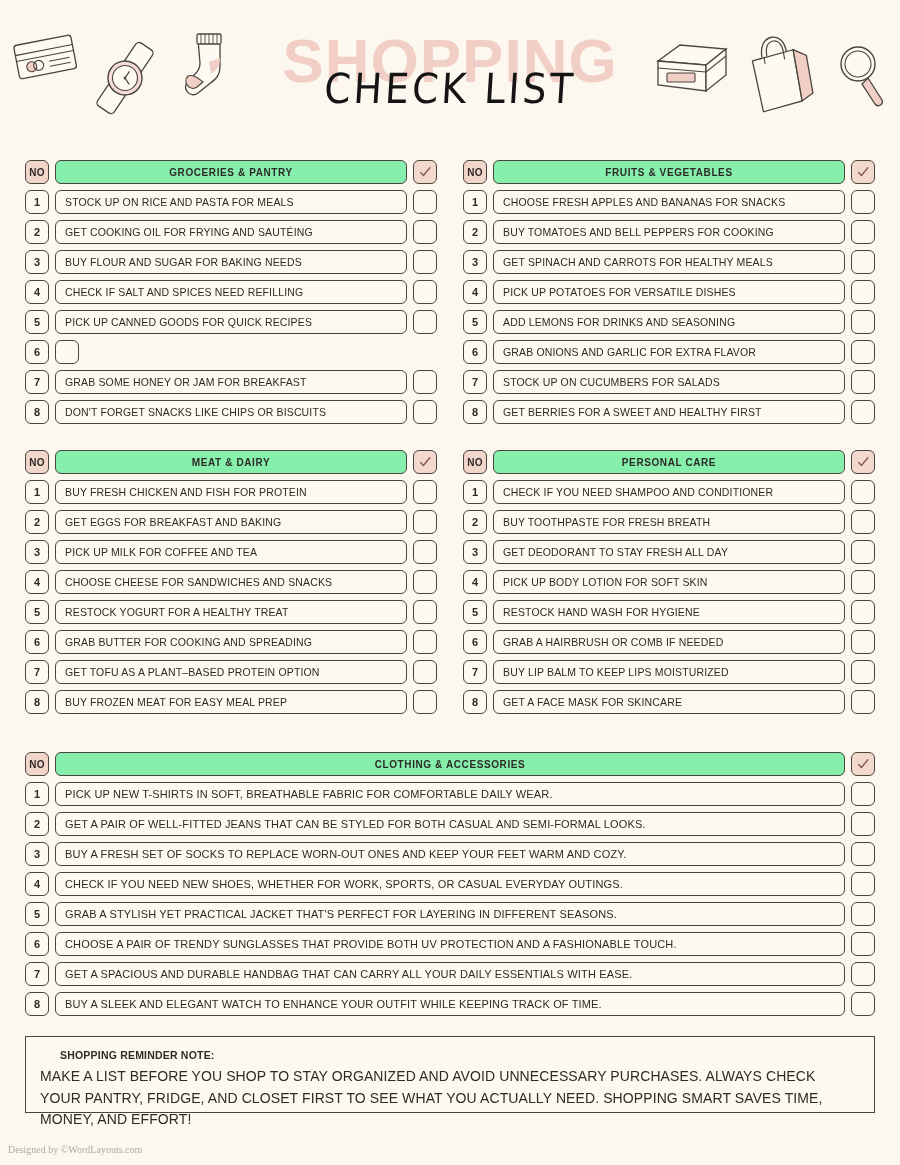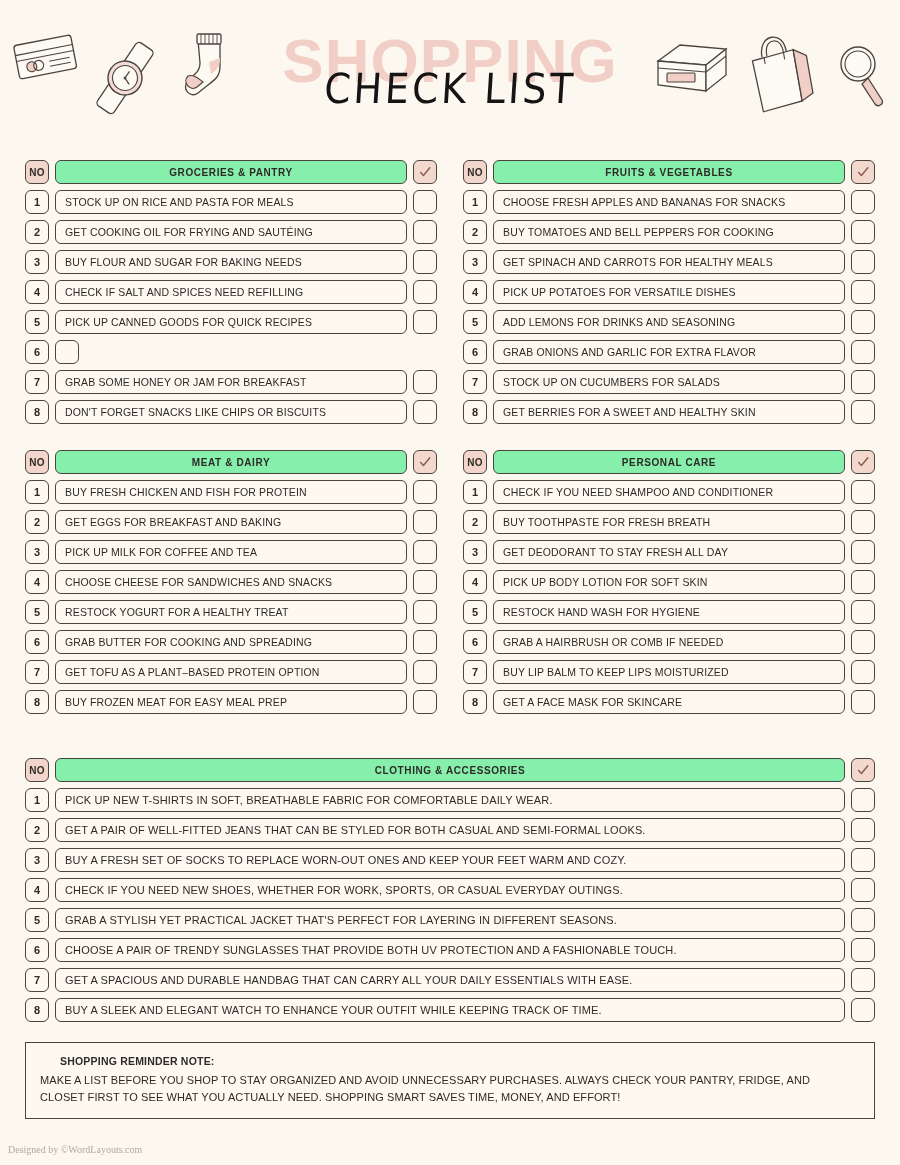--- a/index.html
+++ b/index.html
@@ -62,21 +62,21 @@
     left: 25px; top: 160px;
     width: 850px; height: 955px;
   }
 
   .grid-2 {
     display: flex;
     gap: 26px;
   }
   .col { width: 412px; }
 
-  .block { margin-bottom: 18px; }
+  .block { margin-bottom: 12px; }
 
   .row {
     display: flex;
     align-items: stretch;
     gap: 6px;
     margin-bottom: 6px;
     height: 24px;
   }
 
   .cell-no,
@@ -143,21 +143,21 @@
     height: 77px;
   }
   .note-title {
     font-size: 10.5px;
     font-weight: 700;
     letter-spacing: 0.2px;
     margin-bottom: 5px;
     padding-left: 20px;
   }
   .note-body {
-    font-size: 11px;
+    font-size: 14px;
     line-height: 1.55;
     letter-spacing: 0.1px;
     max-width: 815px;
   }
 
   
   .footer {
     position: absolute;
     left: 8px; bottom: 10px;
     font-size: 10px;
@@ -395,21 +395,21 @@
             <div class="cell-main">GRAB ONIONS AND GARLIC FOR EXTRA FLAVOR</div>
             <div class="cell-check"></div>
           </div>
           <div class="row">
             <div class="cell-no">7</div>
             <div class="cell-main">STOCK UP ON CUCUMBERS FOR SALADS</div>
             <div class="cell-check"></div>
           </div>
           <div class="row">
             <div class="cell-no">8</div>
-            <div class="cell-main">GET BERRIES FOR A SWEET AND HEALTHY SKIN</div>
+            <div class="cell-main">GET BERRIES FOR A SWEET AND HEALTHY FIRST</div>
             <div class="cell-check"></div>
           </div>
         </div>
       <div class="block" style="margin-top:26px;">
           <div class="row head">
             <div class="cell-no">NO</div>
             <div class="cell-main">PERSONAL CARE</div>
             <div class="cell-check">
               <svg class="check-mark" viewBox="0 0 16 16" aria-hidden="true">
                 <path d="M3 8.6 L6.2 12 L13.5 3.2" fill="none" stroke="#8a5a4c" stroke-width="1.6" stroke-linecap="round" stroke-linejoin="round"></path>

